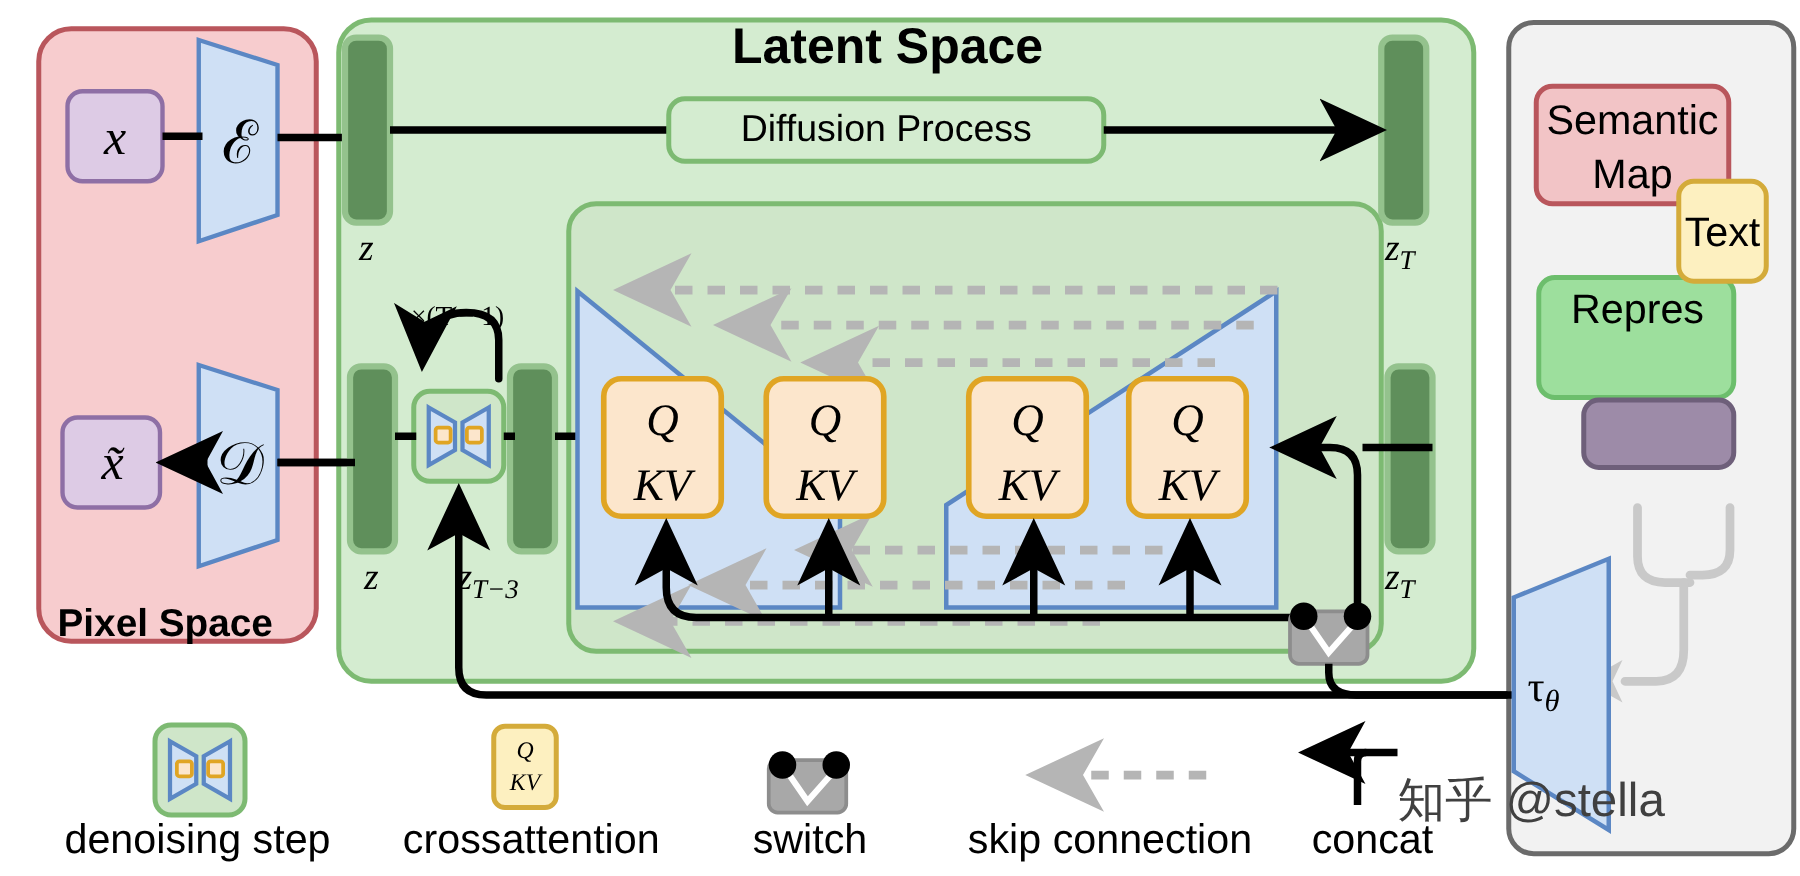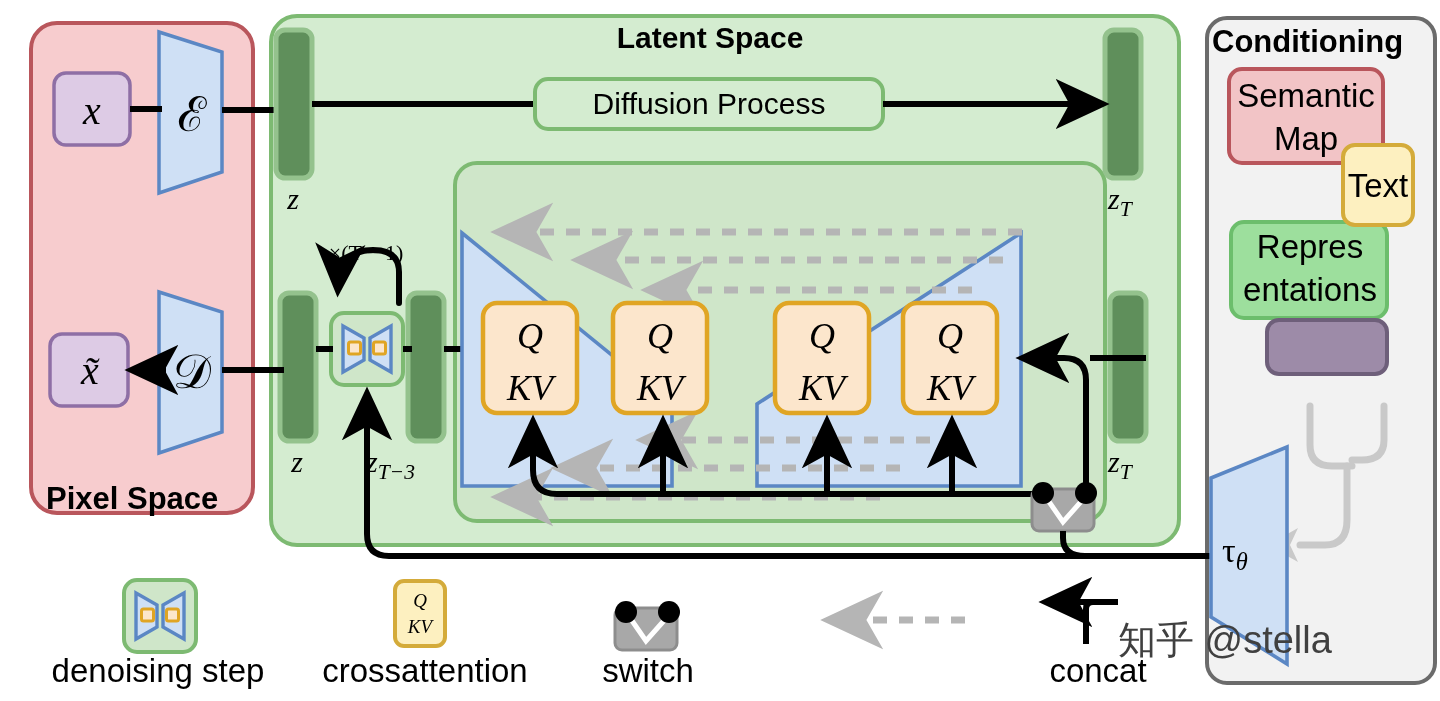--- a/index.html
+++ b/index.html
@@ -223,21 +223,21 @@
       <path d="M1093,602 L1048,602" marker-end="url(#ah-black)"></path>
     </g>
   </svg>
 
   <div class="lbl serif ctr" style="left:92px;top:110px;font-size:40px;">x</div>
   <div class="lbl serif ctr" style="left:90px;top:370px;font-size:40px;">x̃</div>
   <div class="lbl serif ctr" style="left:192px;top:112px;font-size:48px;font-style:normal;">ℰ</div>
   <div class="lbl serif ctr" style="left:192px;top:372px;font-size:48px;font-style:normal;">𝒟</div>
   <div class="lbl bold" style="left:46px;top:481px;font-size:31px;">Pixel Space</div>
 
-  <div class="lbl bold ctr" style="left:710px;top:38px;font-size:30px;">Latent Space</div>
+  <div class="lbl bold ctr" style="left:710px;top:38px;font-size:40px;">Latent Space</div>
 
   <div class="lbl ctr" style="left:709px;top:104px;font-size:30px;">Diffusion Process</div>
 
 
   <div class="lbl serif ctr" style="left:293px;top:199px;font-size:30px;">z</div>
 
   <div class="lbl serif" style="left:1108px;top:182px;font-size:30px;">
     <span>z</span><sub style="font-size:0.72em;">T</sub>
   </div>
 
@@ -258,38 +258,37 @@
 
   <div class="lbl serif ctr" style="left:660px;top:336px;font-size:36px;">Q</div>
   <div class="lbl serif ctr" style="left:660px;top:388px;font-size:36px;">KV</div>
 
   <div class="lbl serif ctr" style="left:822px;top:336px;font-size:36px;">Q</div>
   <div class="lbl serif ctr" style="left:822px;top:388px;font-size:36px;">KV</div>
 
   <div class="lbl serif ctr" style="left:950px;top:336px;font-size:36px;">Q</div>
   <div class="lbl serif ctr" style="left:950px;top:388px;font-size:36px;">KV</div>
 
-  <div class="lbl bold" style="left:1212px;top:24px;font-size:31px;">Conditioning</div>
 
   <div class="lbl ctr" style="left:1306px;top:96px;font-size:33px;">Semantic</div>
   <div class="lbl ctr" style="left:1306px;top:139px;font-size:33px;">Map</div>
 
   <div class="lbl ctr" style="left:1378px;top:186px;font-size:33px;">Text</div>
 
   <div class="lbl ctr" style="left:1310px;top:247px;font-size:33px;">Repres</div>
-  <div class="lbl ctr" style="left:1310px;top:290px;font-size:33px;">entations</div>
 
 
   <div class="lbl serif" style="left:1222px;top:532px;font-size:34px;font-style:normal;">
     <span>τ</span><sub style="font-size:0.72em;font-style:italic;">θ</sub>
   </div>
 
   <div class="lbl" style="left:1118px;top:640px;font-size:38px;color:#404040;transform:translateY(-50%);">知乎 @stella</div>
 
   <div class="lbl serif ctr" style="left:420px;top:601px;font-size:19px;">Q</div>
   <div class="lbl serif ctr" style="left:420px;top:627px;font-size:19px;">KV</div>
 
   <div class="lbl ctr" style="left:158px;top:671px;font-size:33px;">denoising step</div>
   <div class="lbl ctr" style="left:425px;top:671px;font-size:33px;">crossattention</div>
   <div class="lbl ctr" style="left:648px;top:671px;font-size:33px;">switch</div>
+  <div class="lbl ctr" style="left:888px;top:671px;font-size:33px;">skip connection</div>
   <div class="lbl ctr" style="left:1098px;top:671px;font-size:33px;">concat</div>
 
 </div>
 
 </body></html>

